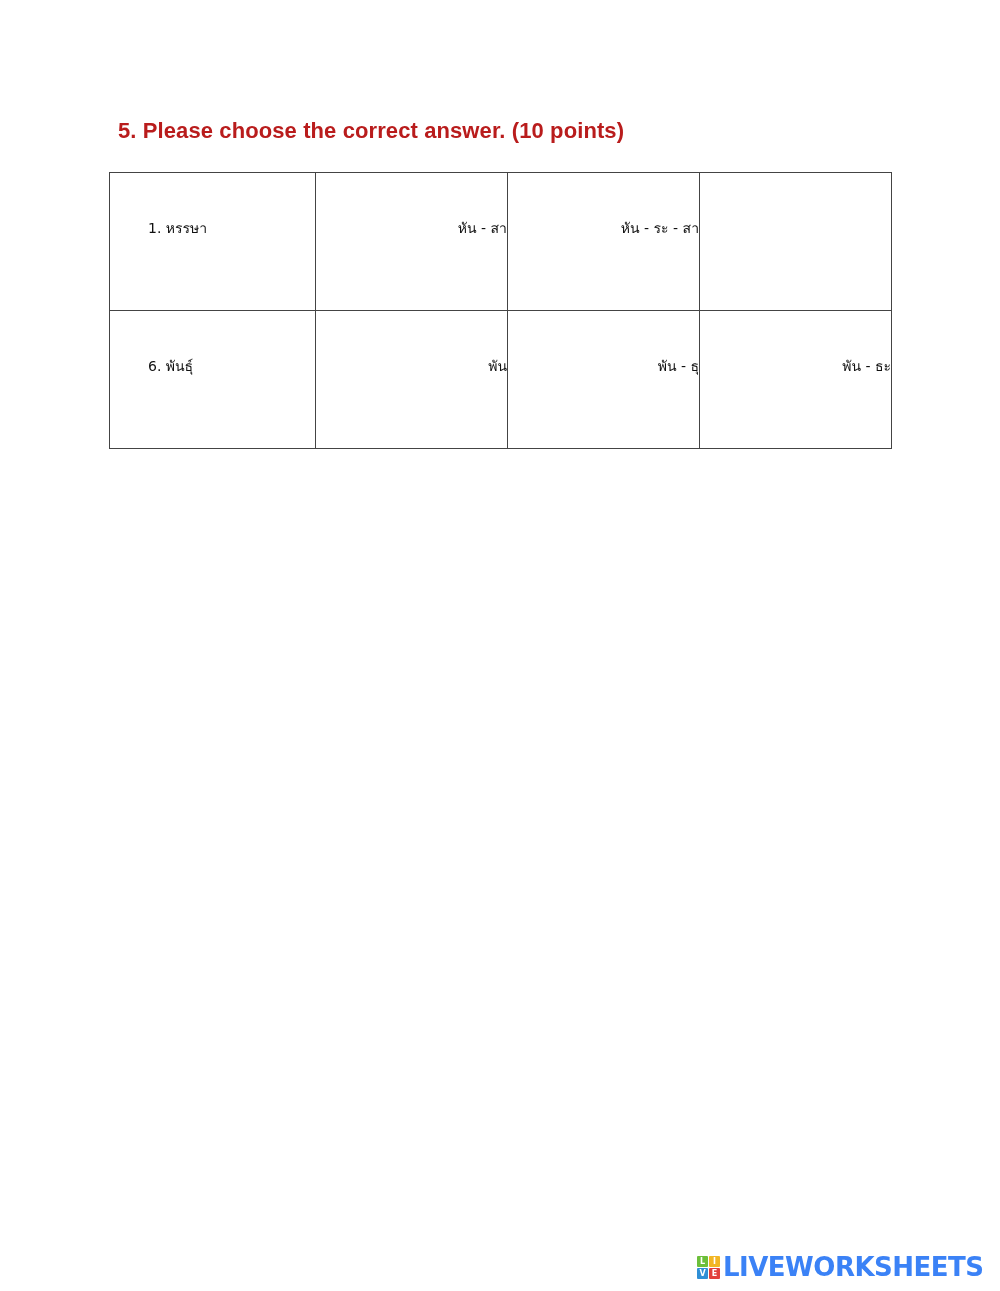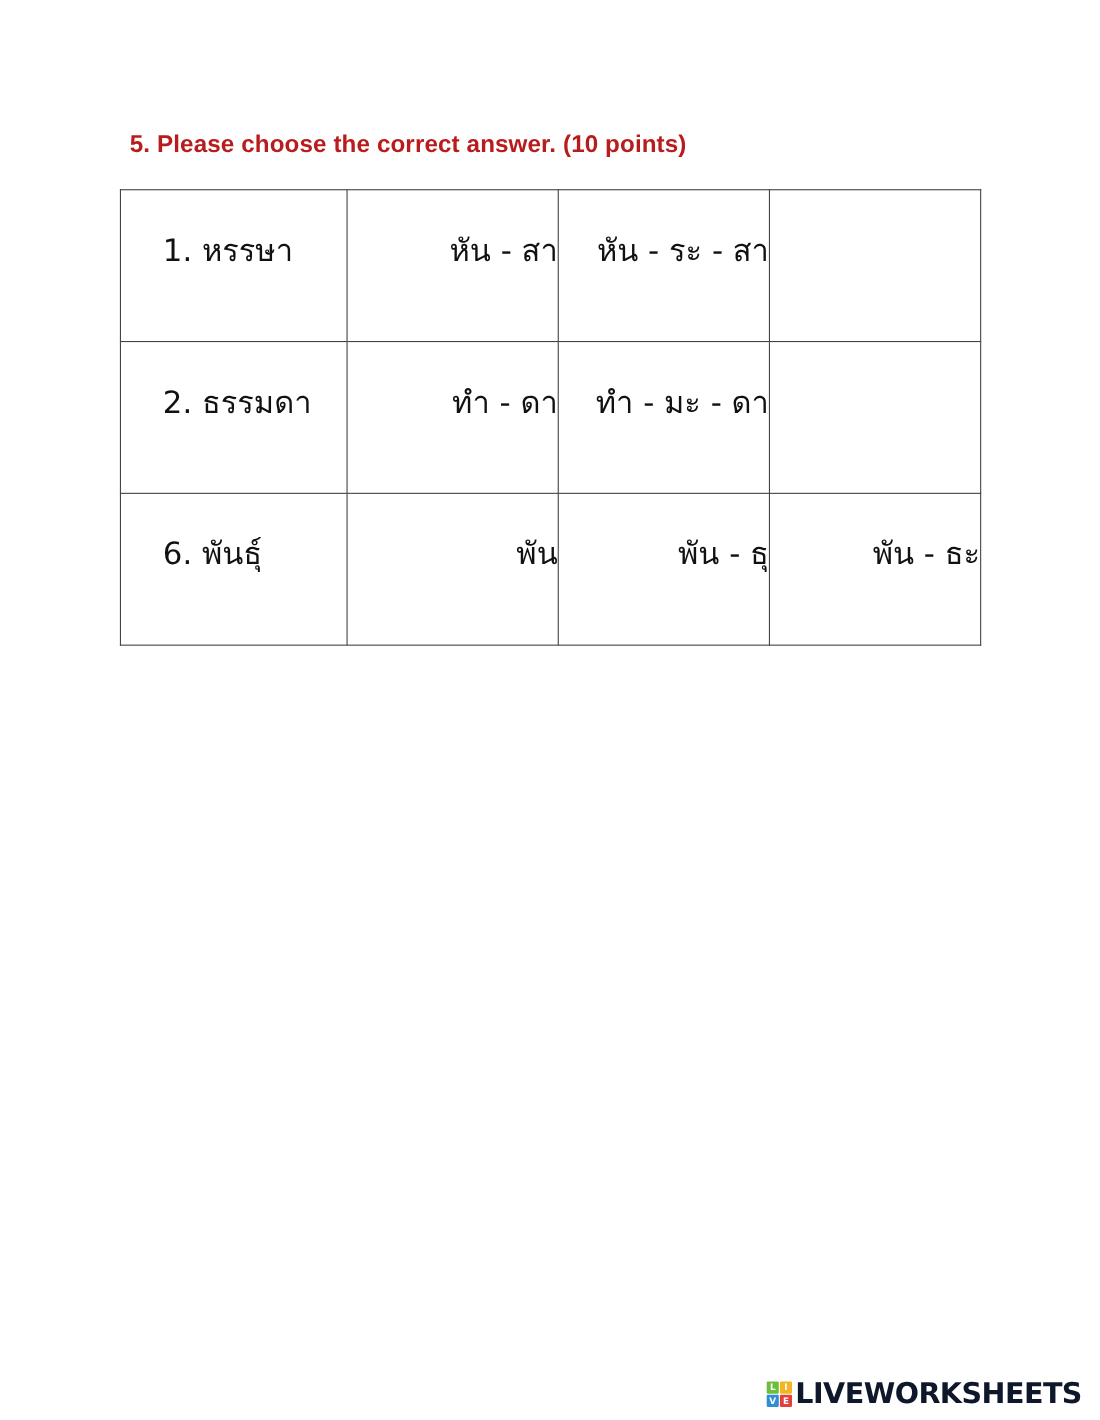--- a/index.html
+++ b/index.html
@@ -1,60 +1,46 @@
 <!DOCTYPE html>
 <html><head>
 <meta charset="utf-8">
 <style>
   html, body { margin: 0; padding: 0; background: #ffffff; }
   body { width: 1000px; height: 1291px; position: relative; overflow: hidden; font-family: "DejaVu Sans", sans-serif; color: #111; }
   .title { position: absolute; left: 118px; top: 118px; font-family: "Liberation Sans", sans-serif; font-weight: bold; font-size: 22px; color: #b91c1c; letter-spacing: 0.1px; }
   table.quiz { position: absolute; left: 109px; top: 172px; width: 780px; border-collapse: collapse; table-layout: fixed; }
-  table.quiz td { border: 1.5px solid #444; height: 137px; vertical-align: top; padding: 0; font-size: 28px; }
+  table.quiz td { border: 1.5px solid #444; height: 137px; vertical-align: top; padding: 0; font-size: 14px; }
   table.quiz td .txt { display: block; padding-top: 40px; line-height: 30px; }
   td.q { width: 205px; }
   td.q .txt { padding-left: 38px; text-align: left; }
   td.opt { width: 191px; }
   td.opt .txt { text-align: right; }
   .opt-clickable { cursor: pointer; }
   .logo { position: absolute; left: 697px; top: 1254px; display: flex; align-items: center; }
   .logo-grid { display: grid; grid-template-columns: 11px 11px; grid-template-rows: 11px 11px; gap: 1px; margin-right: 3px; }
   .logo-grid span { display: flex; align-items: center; justify-content: center; font-family: "DejaVu Sans", sans-serif; font-weight: bold; font-size: 8px; color: #fff; border-radius: 1px; }
-  .logo-text { font-family: "DejaVu Sans", sans-serif; font-weight: bold; font-size: 26px; color: #0f172a; letter-spacing: -0.5px; line-height: 26px; }
+  .logo-text { font-family: "DejaVu Sans", sans-serif; font-weight: bold; font-size: 26px; color: #3b82f6; letter-spacing: -0.5px; line-height: 26px; }
 </style>
 </head>
 <body>
 
 <div class="title">5. Please choose the correct answer. (10 points)</div>
 
 <table class="quiz">
   <tbody>
     <tr>
       <td class="q">
           <span class="txt">1. หรรษา</span>
         </td>
       <td class="opt opt-clickable">
           <span class="txt">หัน - สา</span>
         </td>
       <td class="opt opt-clickable">
           <span class="txt">หัน - ระ - สา</span>
-        </td>
-      <td class="opt">
-          <span class="txt"></span>
-        </td>
-    </tr>
-    <tr>
-      <td class="q">
-          <span class="txt">2. ธรรมดา</span>
-        </td>
-      <td class="opt opt-clickable">
-          <span class="txt">ทำ - ดา</span>
-        </td>
-      <td class="opt opt-clickable">
-          <span class="txt">ทำ - มะ - ดา</span>
         </td>
       <td class="opt">
           <span class="txt"></span>
         </td>
     </tr>
     <tr>
       <td class="q">
           <span class="txt">6. พันธุ์</span>
         </td>
       <td class="opt opt-clickable">

